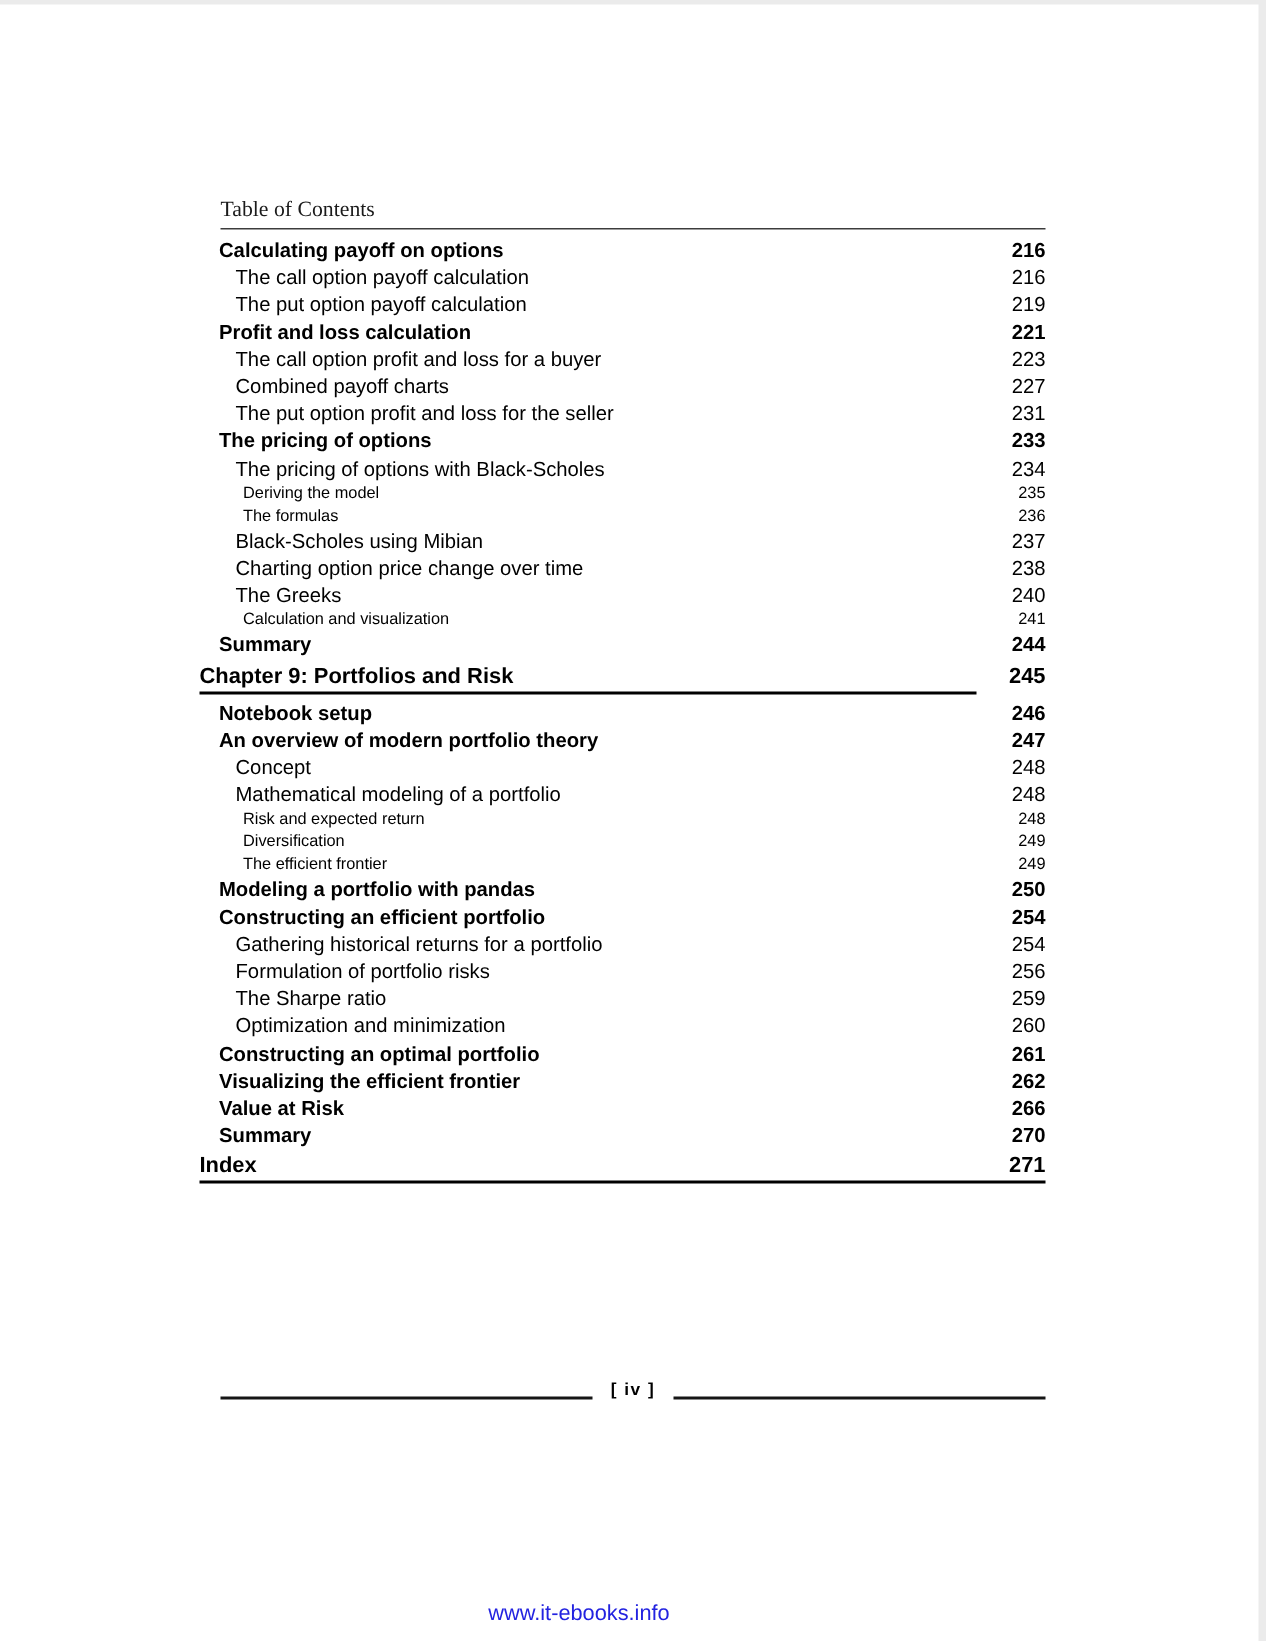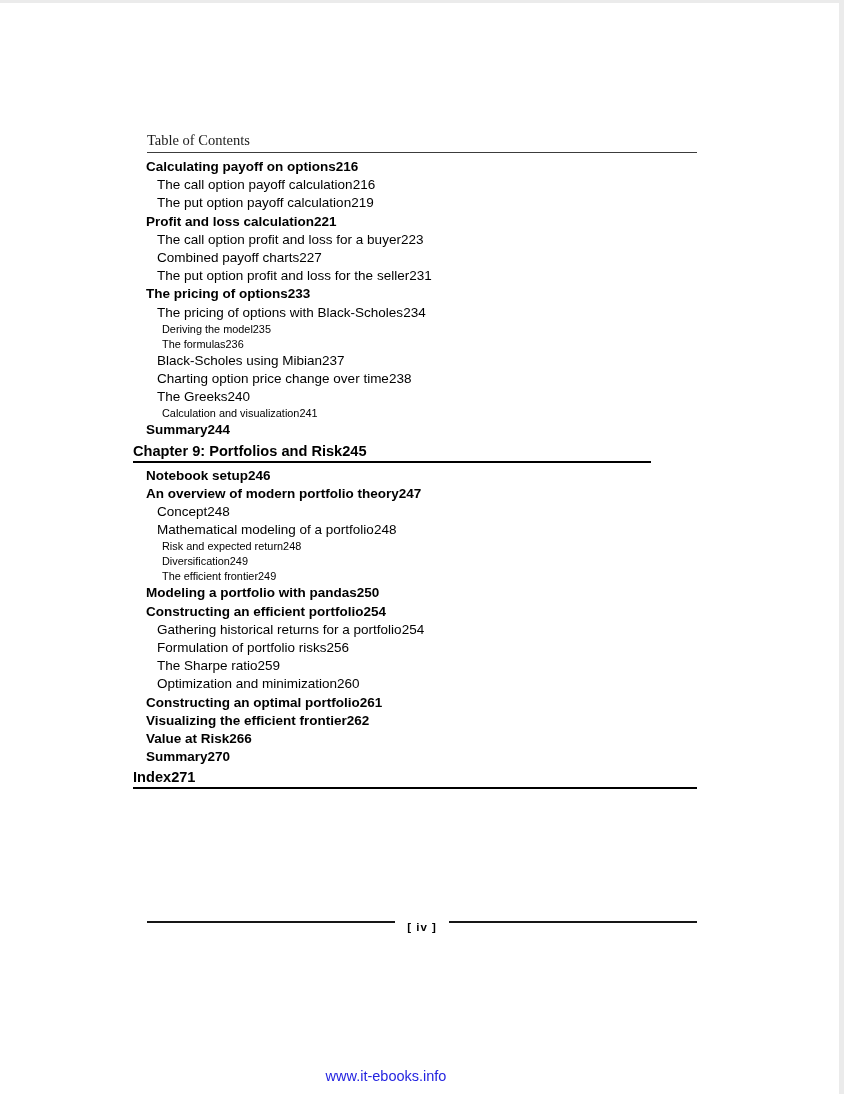--- a/index.html
+++ b/index.html
@@ -24,43 +24,44 @@
     font-family: "Liberation Serif", serif;
     font-size: 14.5px;
     color: #1b1b1b;
     padding-bottom: 3px;
     border-bottom: 1px solid #3c3c3c;
   }
   .toc {
     position: absolute; left: 133px; top: 158px; width: 564px;
   }
   .row {
-    display: flex; justify-content: flex-start; align-items: baseline;
+    display: flex; justify-content: space-between; align-items: baseline;
     font-size: 13.5px; line-height: 18.2px;
     white-space: nowrap;
+    gap: 40px;
   }
   .row .page { text-align: right; }
   .lvl0 {
     font-weight: bold; font-size: 14.6px; line-height: 19px;
     position: relative;
     margin-top: 2px; padding-bottom: 2px; margin-bottom: 4px;
   }
   .lvl0 .rule {
     position: absolute; left: 0; bottom: 0; height: 2px; background: #000;
   }
   .lvl0 .rule.partial { width: 518px; }
   .lvl0 .rule.full { width: 564px; }
   .lvl1 { font-weight: bold; }
   .lvl1 .label { margin-left: 13px; }
   .lvl2 .label { margin-left: 24px; }
   .lvl3 { font-size: 10.9px; line-height: 15px; }
   .lvl3 .label { margin-left: 29px; }
   .page-footer {
     position: absolute; left: 147px; top: 921px; width: 550px;
-    display: flex; align-items: flex-start;
+    display: flex; align-items: flex-end;
     font-weight: bold; font-size: 11.5px;
   }
   .footer-line { flex: 1; height: 2px; background: #161616; }
   .footer-label { margin: 0 12px; letter-spacing: 1px; }
   .ebook-link {
     position: absolute; top: 1068px; left: 0; width: 772px;
     text-align: center;
     font-size: 14.5px;
     text-decoration: none;
   }

